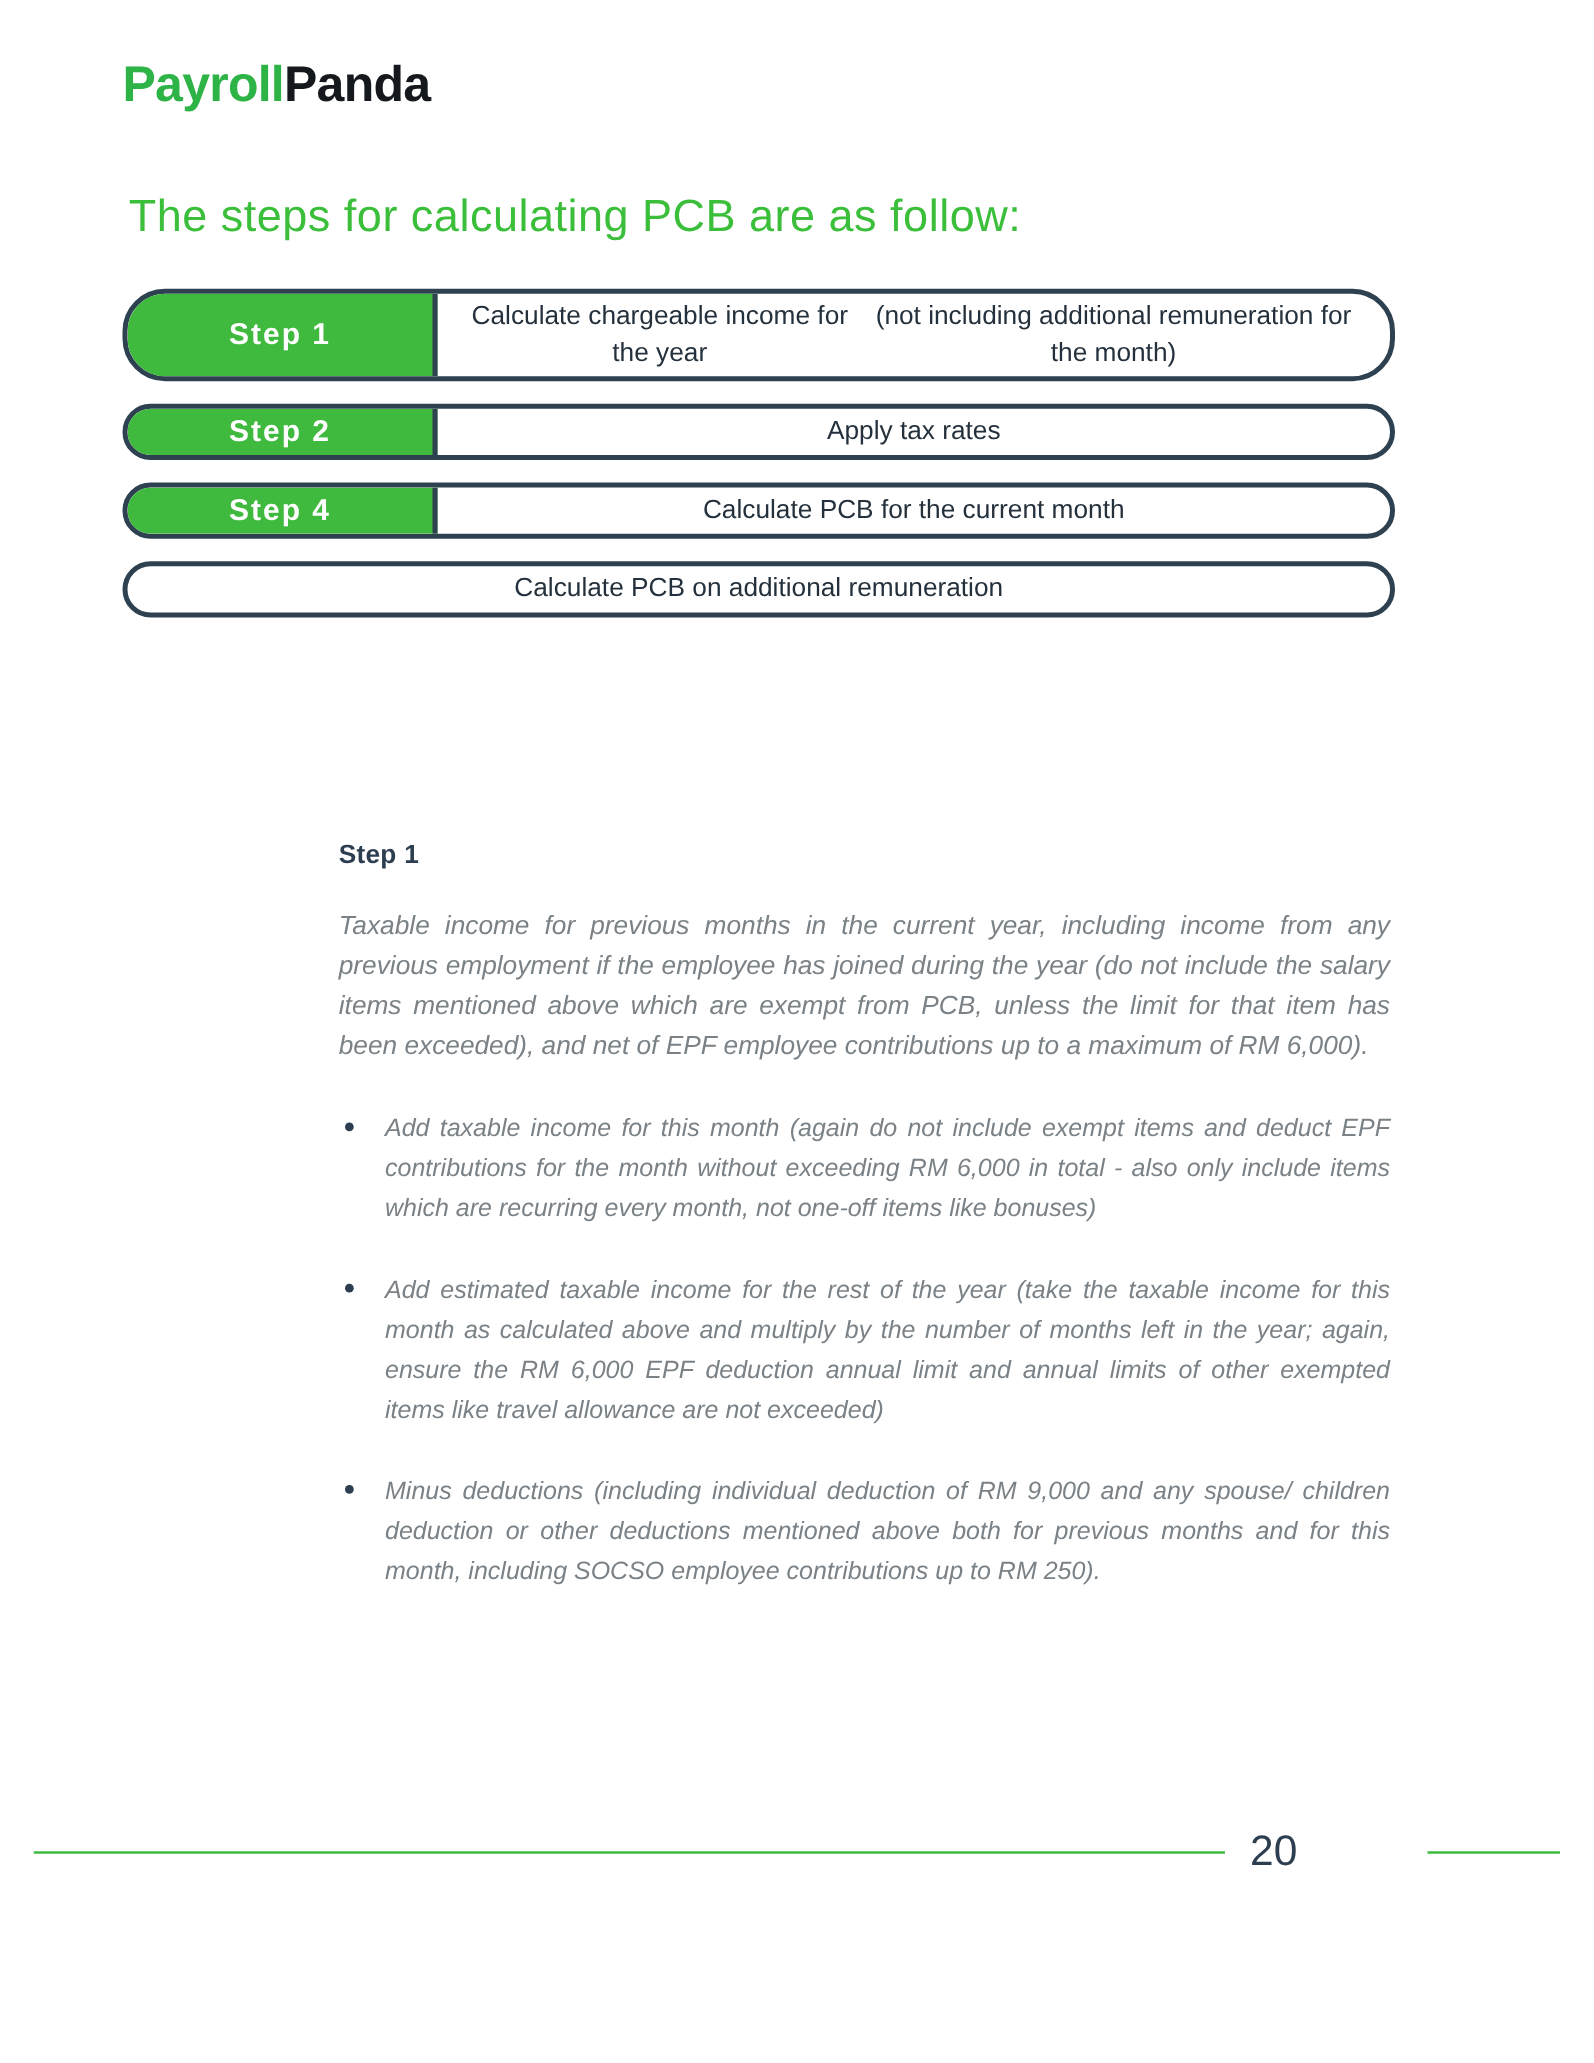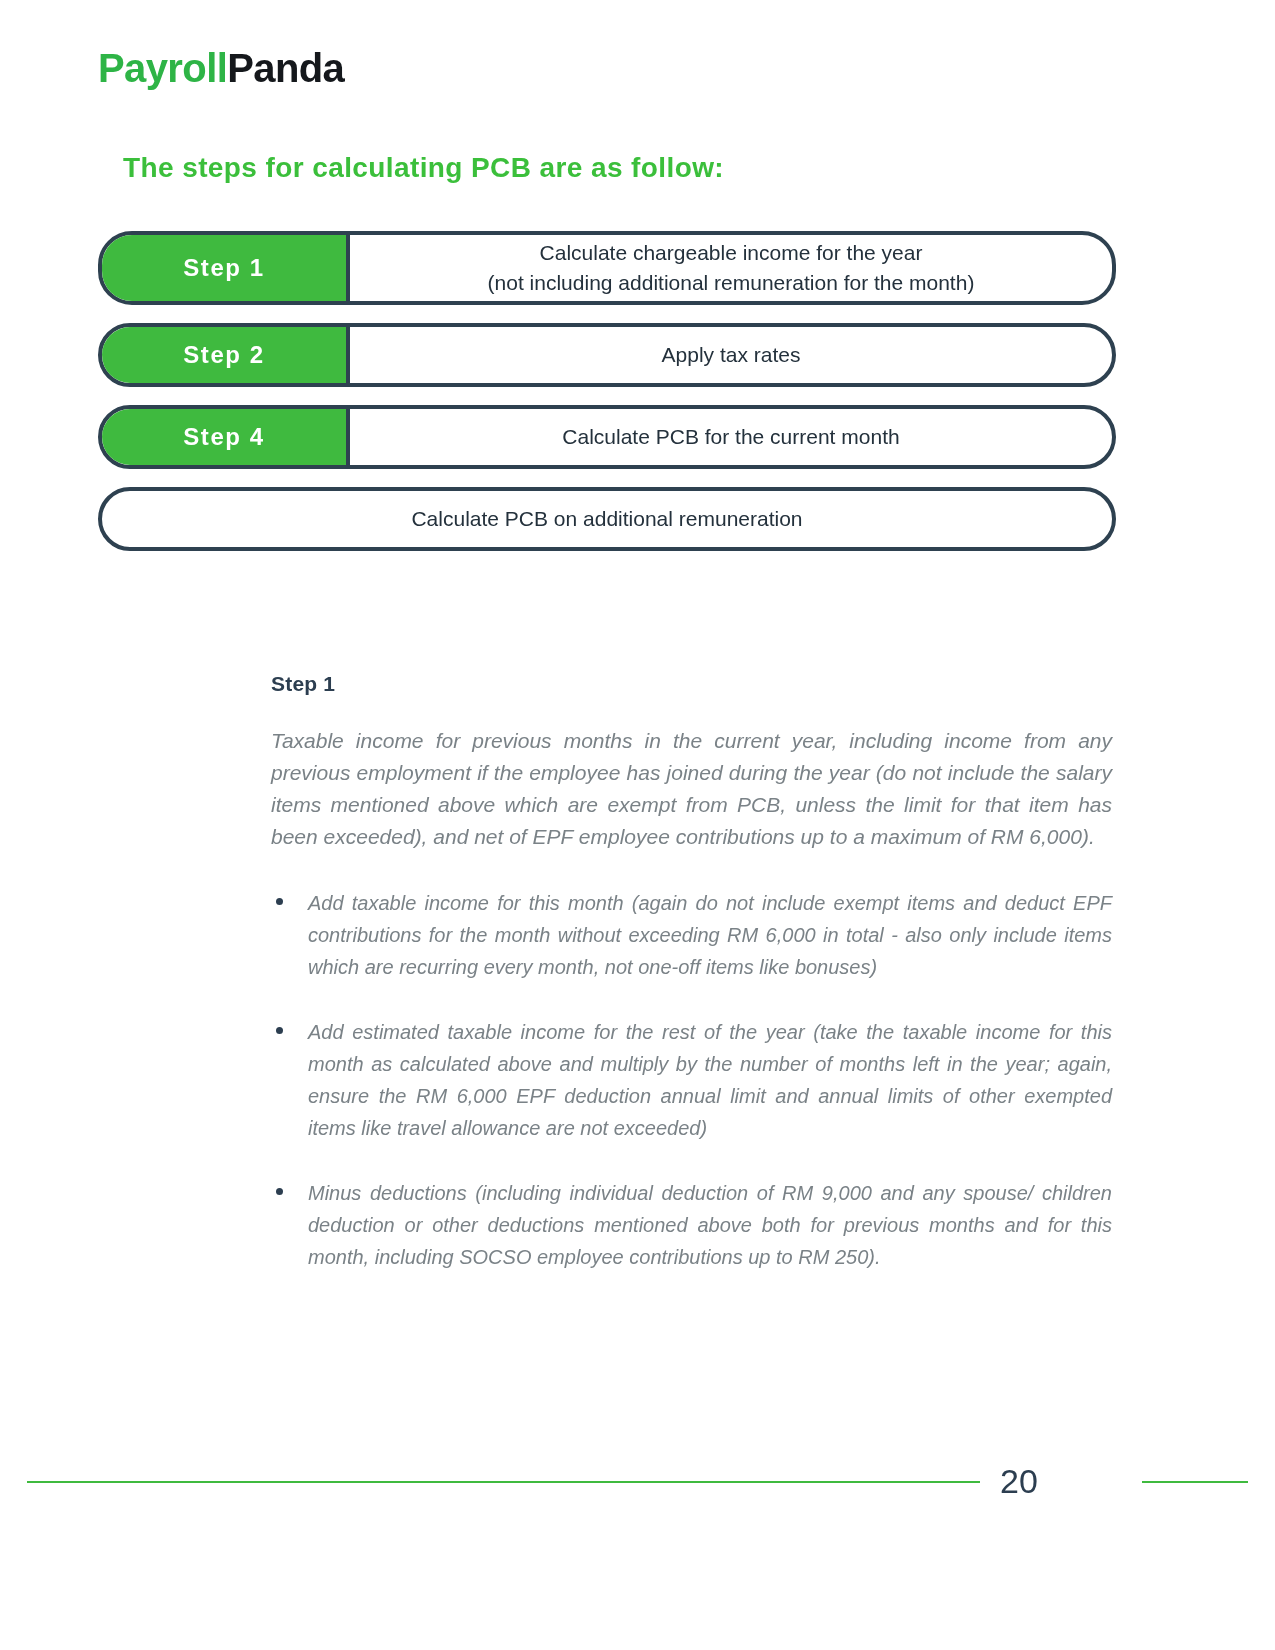--- a/index.html
+++ b/index.html
@@ -29,26 +29,25 @@
     line-height: 1;
   }
   .logo .lg-a { color: #2eb446; }
   .logo .lg-b { color: #15181c; }
 
   
   .heading {
     position: absolute;
     left: 103px;
     top: 152px;
-    font-size: 28px;
-    font-weight: bold;
+    font-size: 36px;
+    font-weight: normal;
     color: #3bbf3b;
     letter-spacing: 0.4px;
     white-space: nowrap;
-    margin-left: 20px;
   }
 
   
   .steps {
     position: absolute;
     left: 98px;
     top: 231px;
     width: 1018px;
   }
   .step-row {
@@ -56,39 +55,39 @@
     display: flex;
     align-items: stretch;
     border: 4px solid #2e4150;
     border-radius: 34px;
     background: #ffffff;
     margin-bottom: 18px;
     overflow: hidden;
     box-sizing: border-box;
   }
   .step-row.tall { height: 74px; }
-  .step-row.short { height: 64px; }
+  .step-row.short { height: 45px; }
 
   .step-label {
     flex: 0 0 248px;
     background: #3fba3f;
     color: #ffffff;
     font-size: 24px;
     font-weight: bold;
     letter-spacing: 1.6px;
     display: flex;
     align-items: center;
     justify-content: center;
     border-right: 4px solid #2e4150;
     box-sizing: border-box;
   }
   .step-text {
     flex: 1 1 auto;
     display: flex;
-    flex-direction: column;
+    flex-direction: row;
     align-items: center;
     justify-content: center;
     color: #24313c;
     font-size: 21px;
     line-height: 1.45;
     text-align: center;
     padding: 0 18px;
     box-sizing: border-box;
   }
   .step-text .l2 { display: block; }

